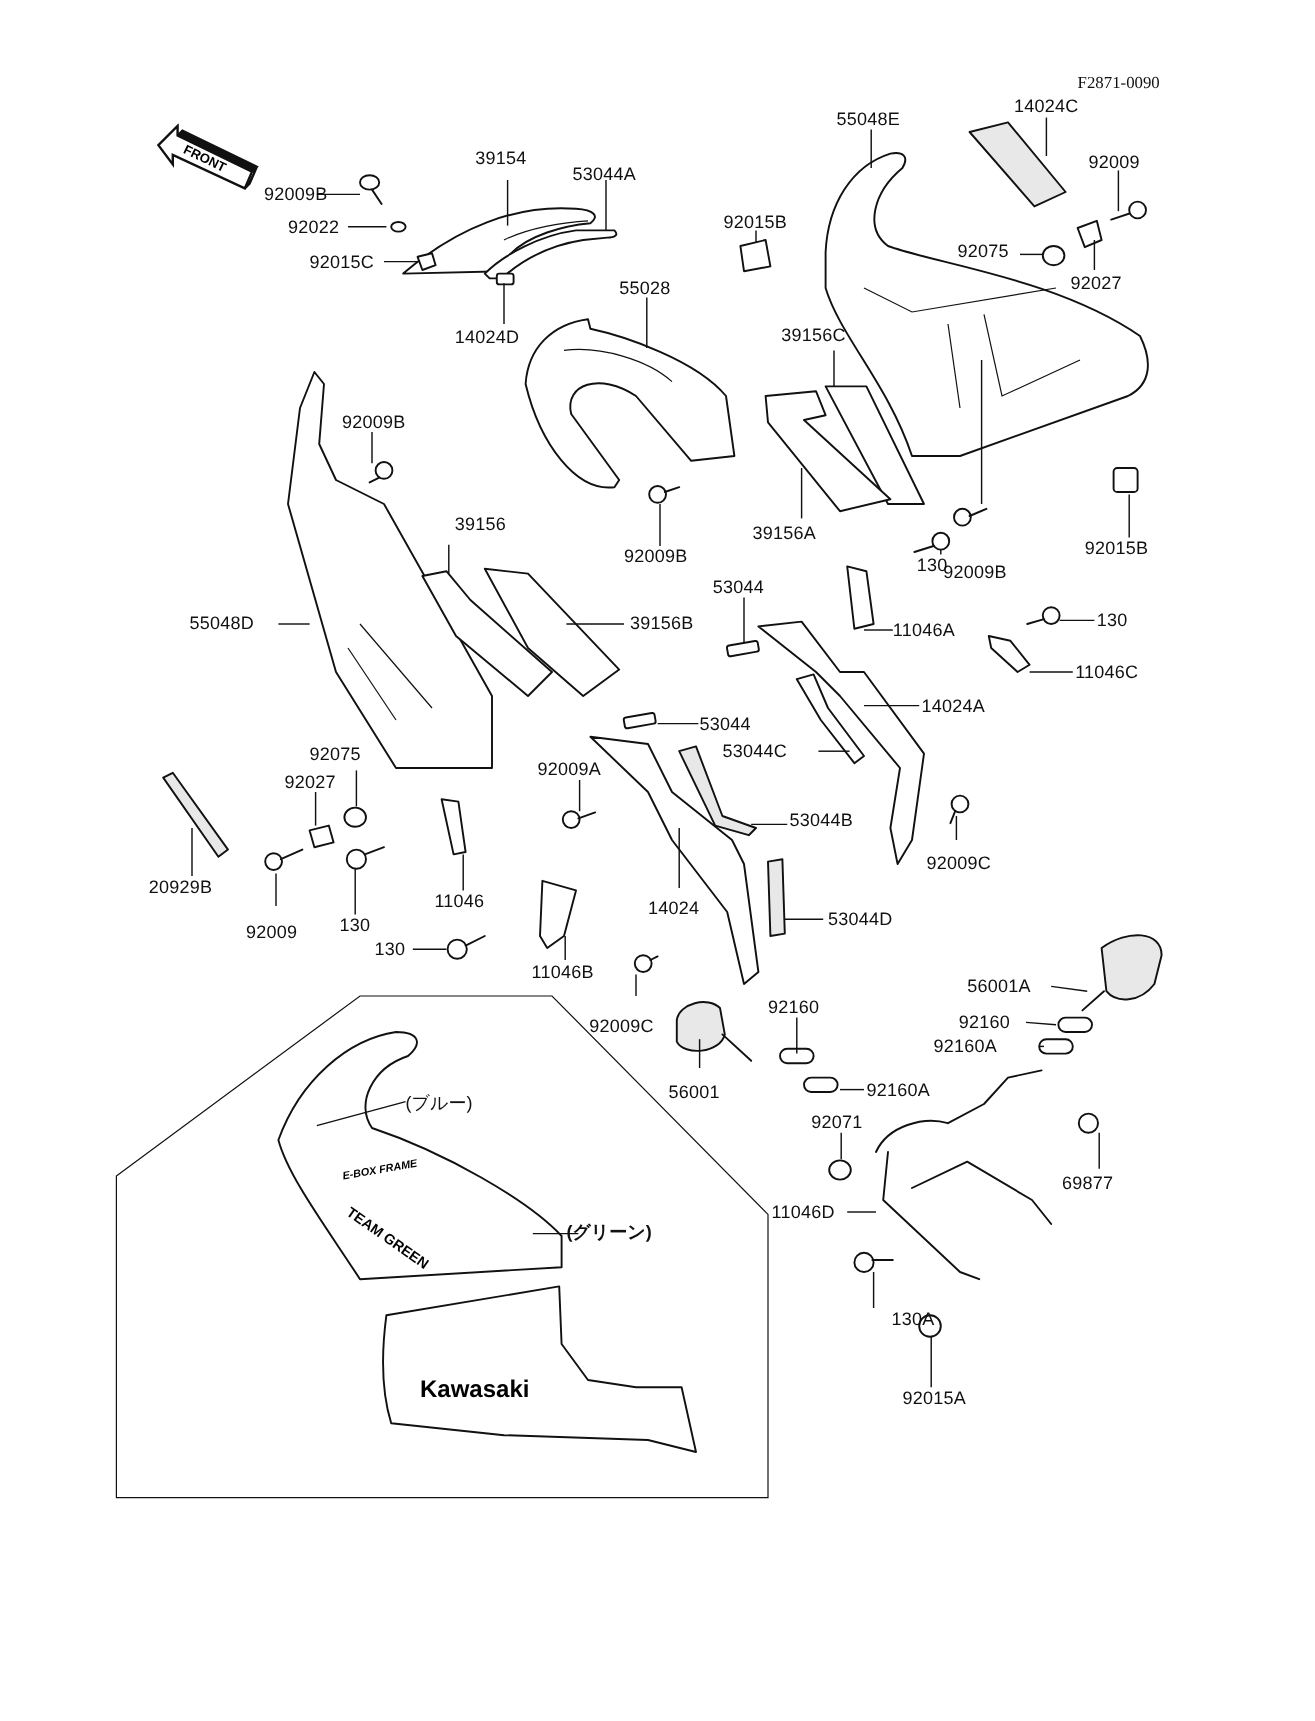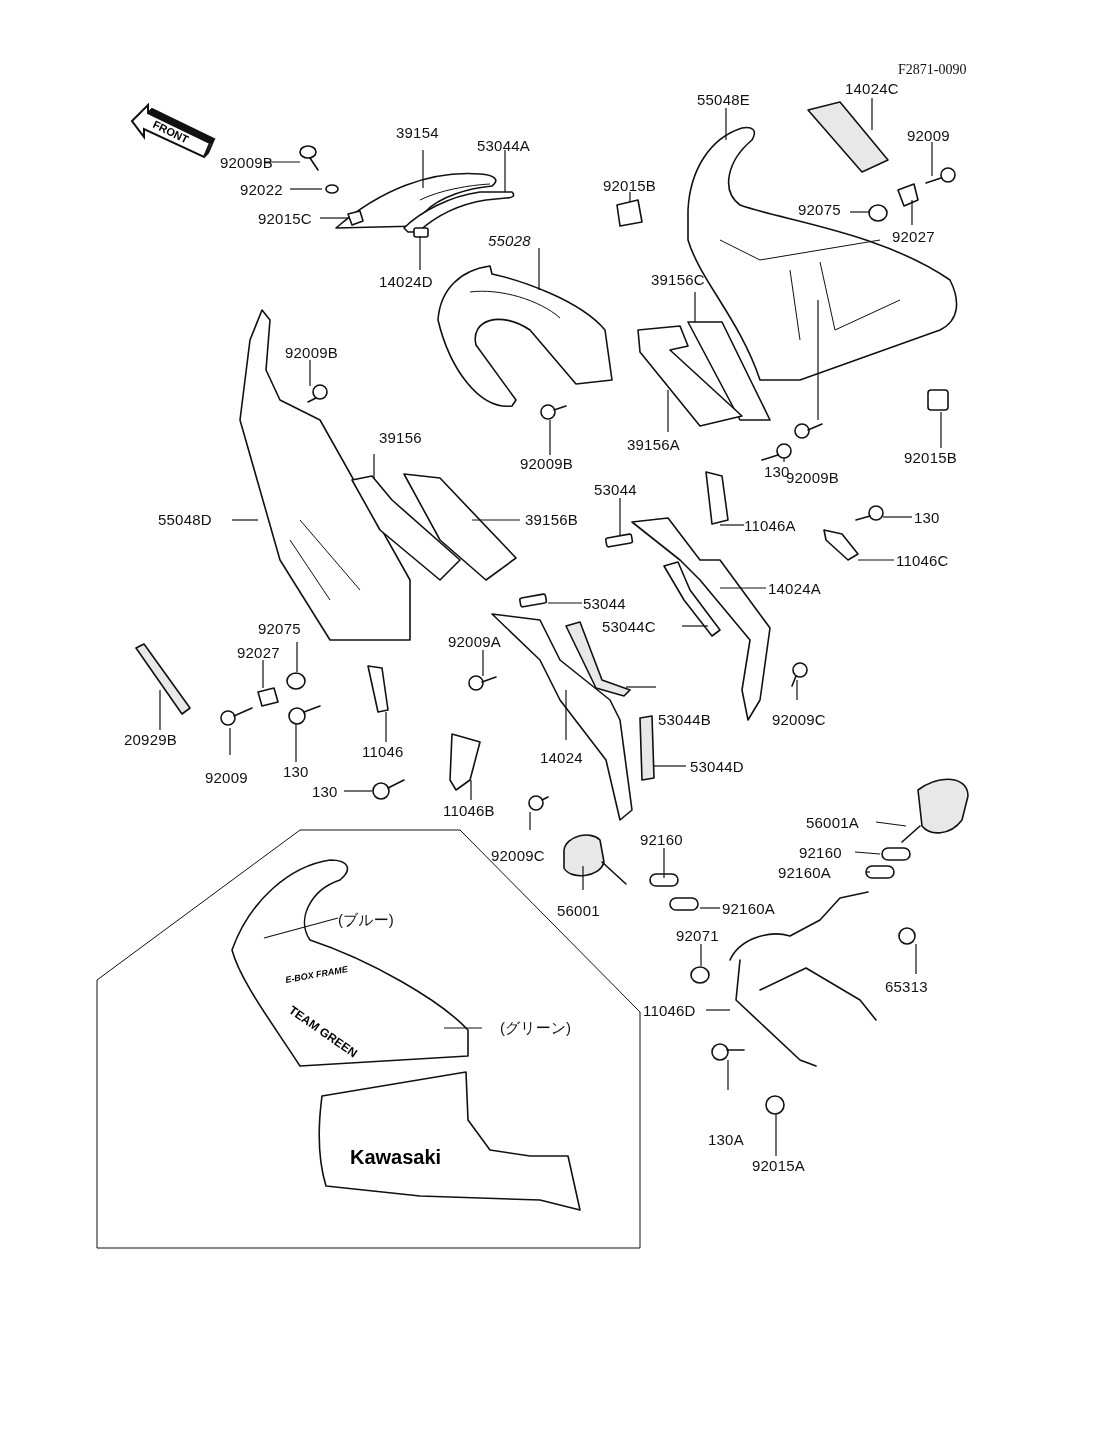--- a/index.html
+++ b/index.html
@@ -229,21 +229,21 @@
 </svg>
 
 <div class="code" style="left:898px;top:63px;">F2871-0090</div>
 
 <div class="lbl" style="left:220px;top:155px;">92009B</div>
 <div class="lbl" style="left:396px;top:125px;">39154</div>
 <div class="lbl" style="left:477px;top:138px;">53044A</div>
 <div class="lbl" style="left:240px;top:182px;">92022</div>
 <div class="lbl" style="left:258px;top:211px;">92015C</div>
 <div class="lbl" style="left:379px;top:274px;">14024D</div>
-<div class="lbl" style="left:488px;top:233px;font-style:italic;">55028</div>
+<div class="lbl" style="left:516px;top:233px;">55028</div>
 <div class="lbl" style="left:697px;top:92px;text-align:center;">55048E</div>
 <div class="lbl" style="left:845px;top:81px;">14024C</div>
 <div class="lbl" style="left:907px;top:128px;">92009</div>
 <div class="lbl" style="left:603px;top:178px;">92015B</div>
 <div class="lbl" style="left:798px;top:202px;">92075</div>
 <div class="lbl" style="left:892px;top:229px;">92027</div>
 <div class="lbl" style="left:651px;top:272px;">39156C</div>
 <div class="lbl" style="left:786px;top:470px;">92009B</div>
 <div class="lbl" style="left:285px;top:345px;">92009B</div>
 <div class="lbl" style="left:627px;top:437px;text-align:center;">39156A</div>
@@ -256,39 +256,39 @@
 <div class="lbl" style="left:594px;top:482px;">53044</div>
 <div class="lbl" style="left:744px;top:518px;">11046A</div>
 <div class="lbl" style="left:914px;top:510px;">130</div>
 <div class="lbl" style="left:896px;top:553px;">11046C</div>
 <div class="lbl" style="left:768px;top:581px;text-align:center;">14024A</div>
 <div class="lbl" style="left:583px;top:596px;">53044</div>
 <div class="lbl" style="left:602px;top:619px;">53044C</div>
 <div class="lbl" style="left:258px;top:621px;">92075</div>
 <div class="lbl" style="left:237px;top:645px;">92027</div>
 <div class="lbl" style="left:448px;top:634px;">92009A</div>
-<div class="lbl" style="left:658px;top:712px;">53044B</div>
+<div class="lbl" style="left:658px;top:676px;">53044B</div>
 <div class="lbl" style="left:772px;top:712px;">92009C</div>
 <div class="lbl" style="left:124px;top:732px;">20929B</div>
 <div class="lbl" style="left:205px;top:770px;">92009</div>
 <div class="lbl" style="left:283px;top:764px;">130</div>
 <div class="lbl" style="left:362px;top:744px;">11046</div>
 <div class="lbl" style="left:540px;top:750px;">14024</div>
 <div class="lbl" style="left:690px;top:759px;">53044D</div>
 <div class="lbl" style="left:312px;top:784px;">130</div>
 <div class="lbl" style="left:443px;top:803px;">11046B</div>
 <div class="lbl" style="left:491px;top:848px;">92009C</div>
 <div class="lbl" style="left:806px;top:815px;">56001A</div>
 <div class="lbl" style="left:799px;top:845px;">92160</div>
 <div class="lbl" style="left:640px;top:832px;">92160</div>
 <div class="lbl" style="left:778px;top:865px;">92160A</div>
 <div class="lbl" style="left:557px;top:903px;">56001</div>
 <div class="lbl" style="left:722px;top:901px;">92160A</div>
 <div class="lbl" style="left:676px;top:928px;">92071</div>
-<div class="lbl" style="left:885px;top:979px;">65313</div>
+<div class="lbl" style="left:885px;top:979px;">69877</div>
 <div class="lbl" style="left:643px;top:1003px;">11046D</div>
-<div class="lbl" style="left:708px;top:1092px;margin-top:40px;">130A</div>
+<div class="lbl" style="left:743px;top:1092px;">130A</div>
 <div class="lbl" style="left:752px;top:1158px;">92015A</div>
 
 <div class="jp" style="left:338px;top:912px;">(ブルー)</div>
-<div class="jp" style="left:500px;top:1020px;">(グリーン)</div>
+<div class="jp" style="left:472px;top:1020px;font-weight:bold;">(グリーン)</div>
 
 </div>
 
 </body></html>

